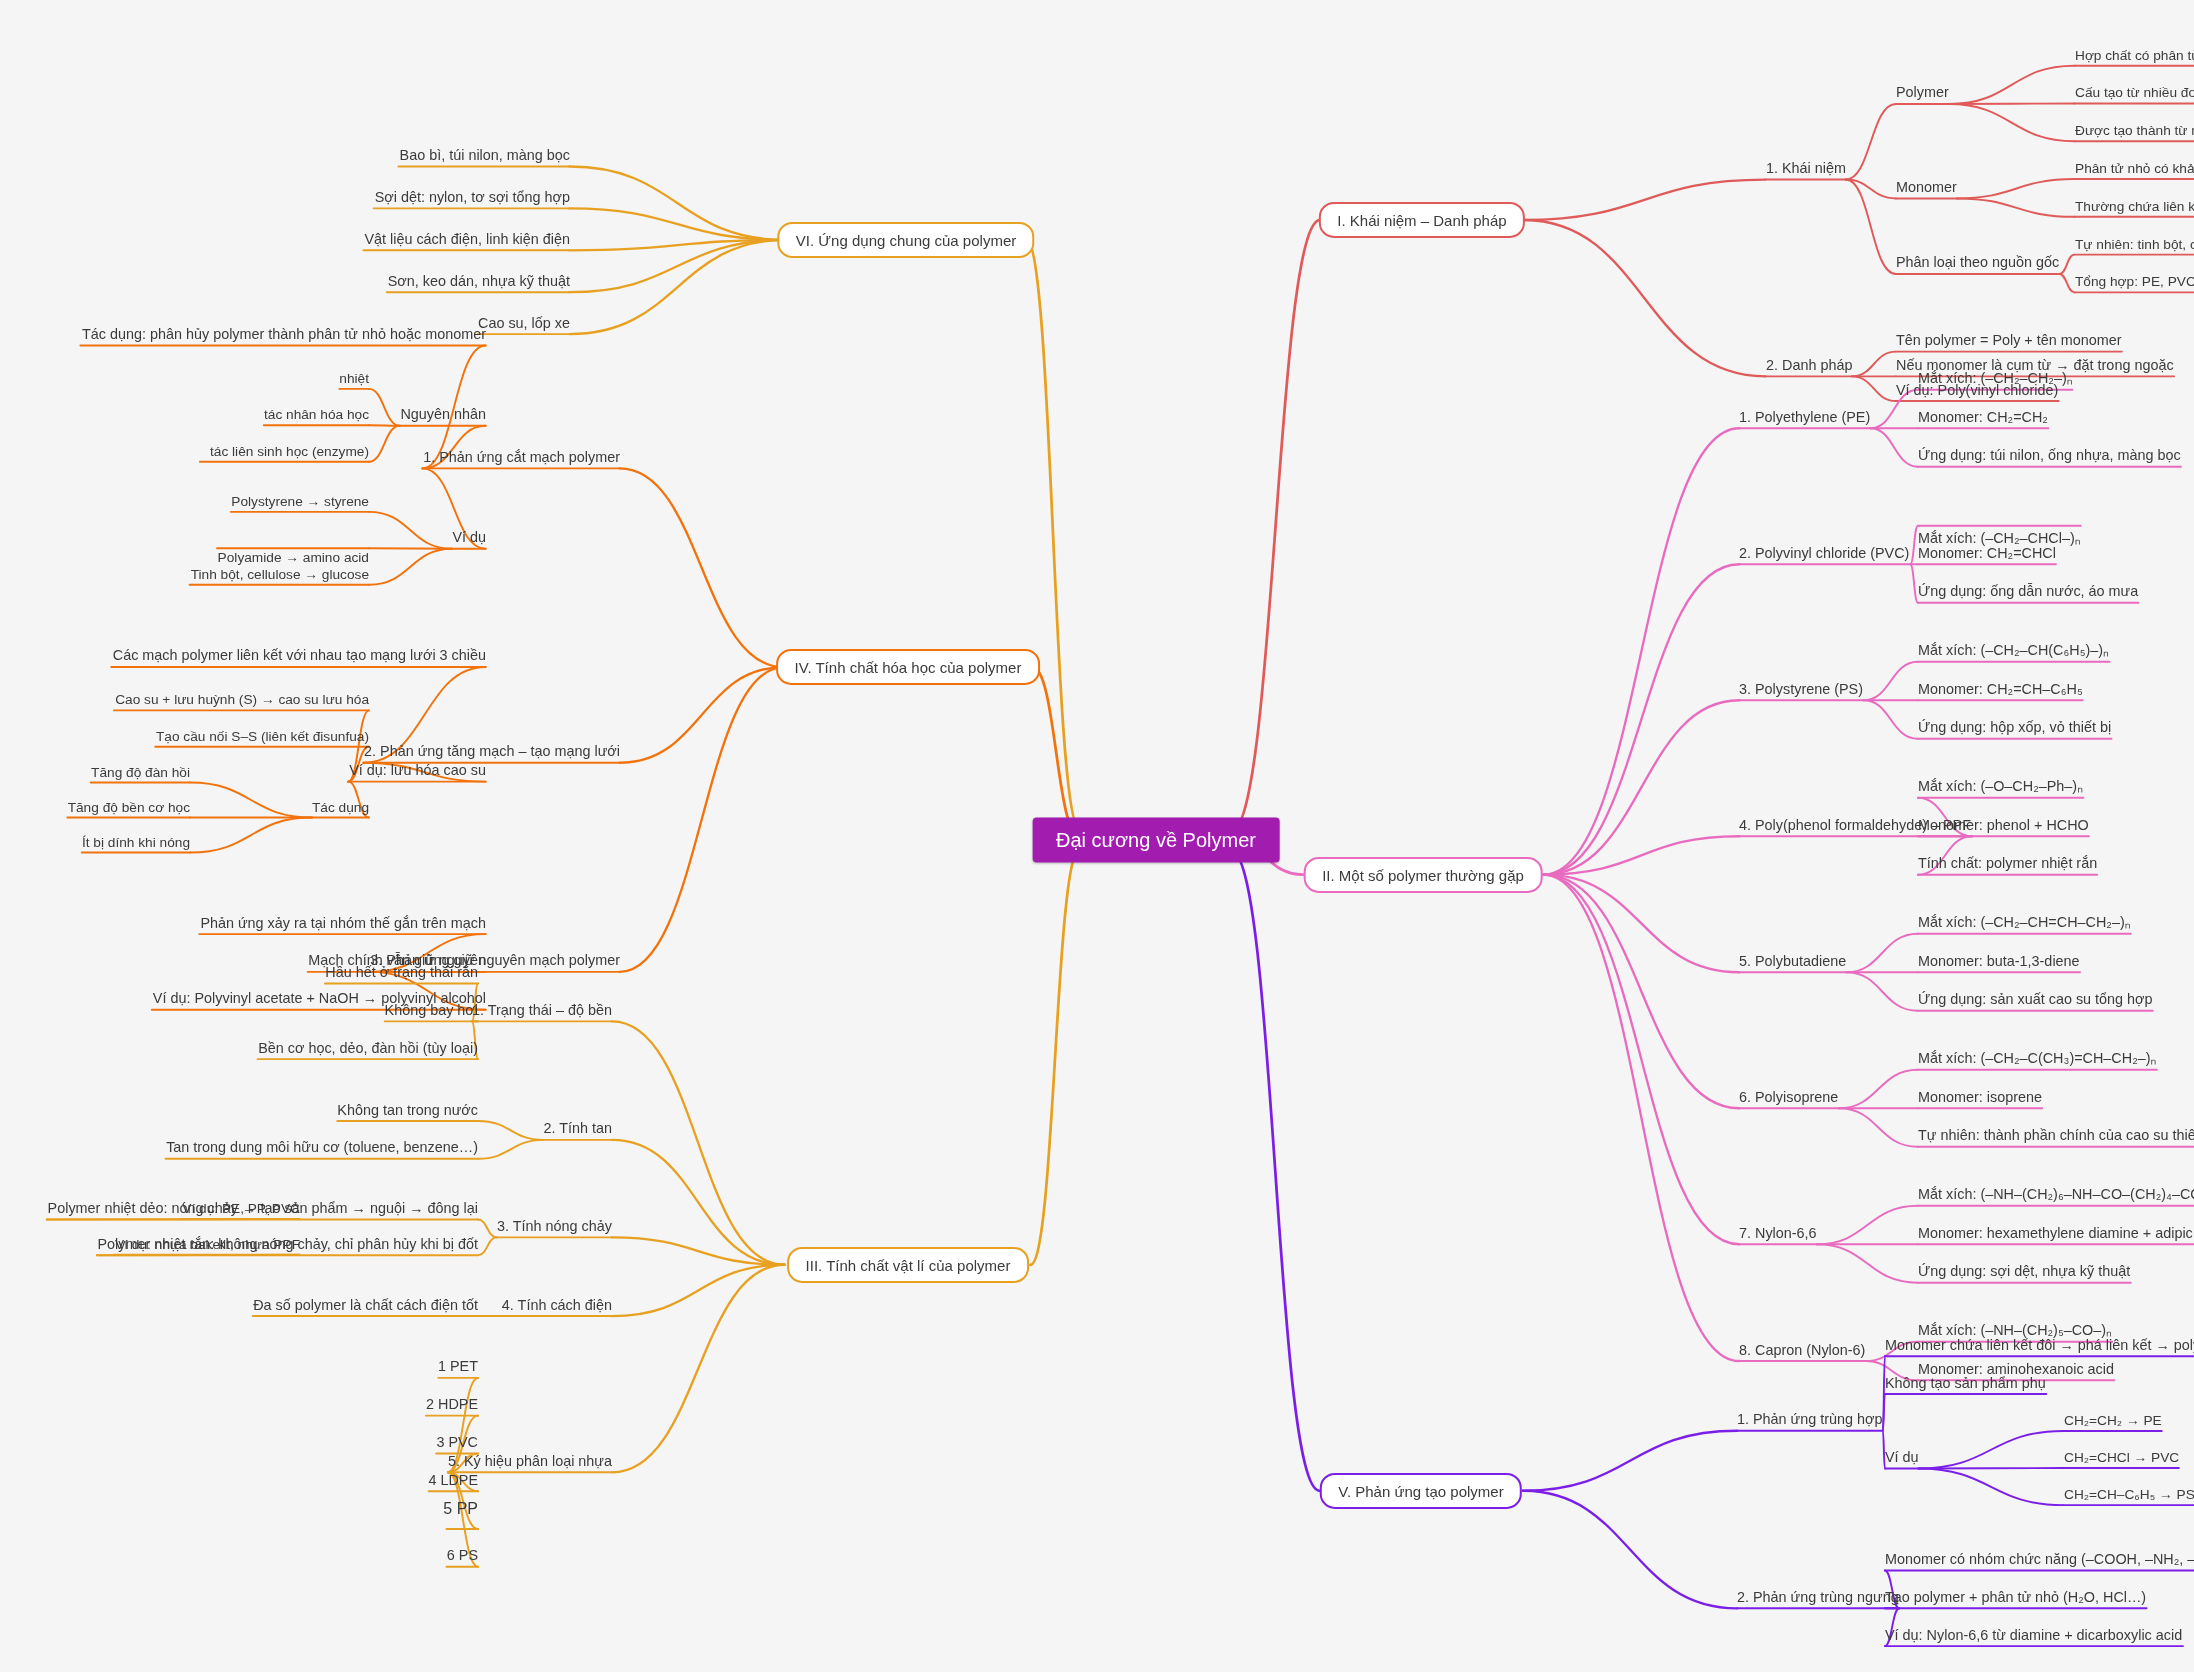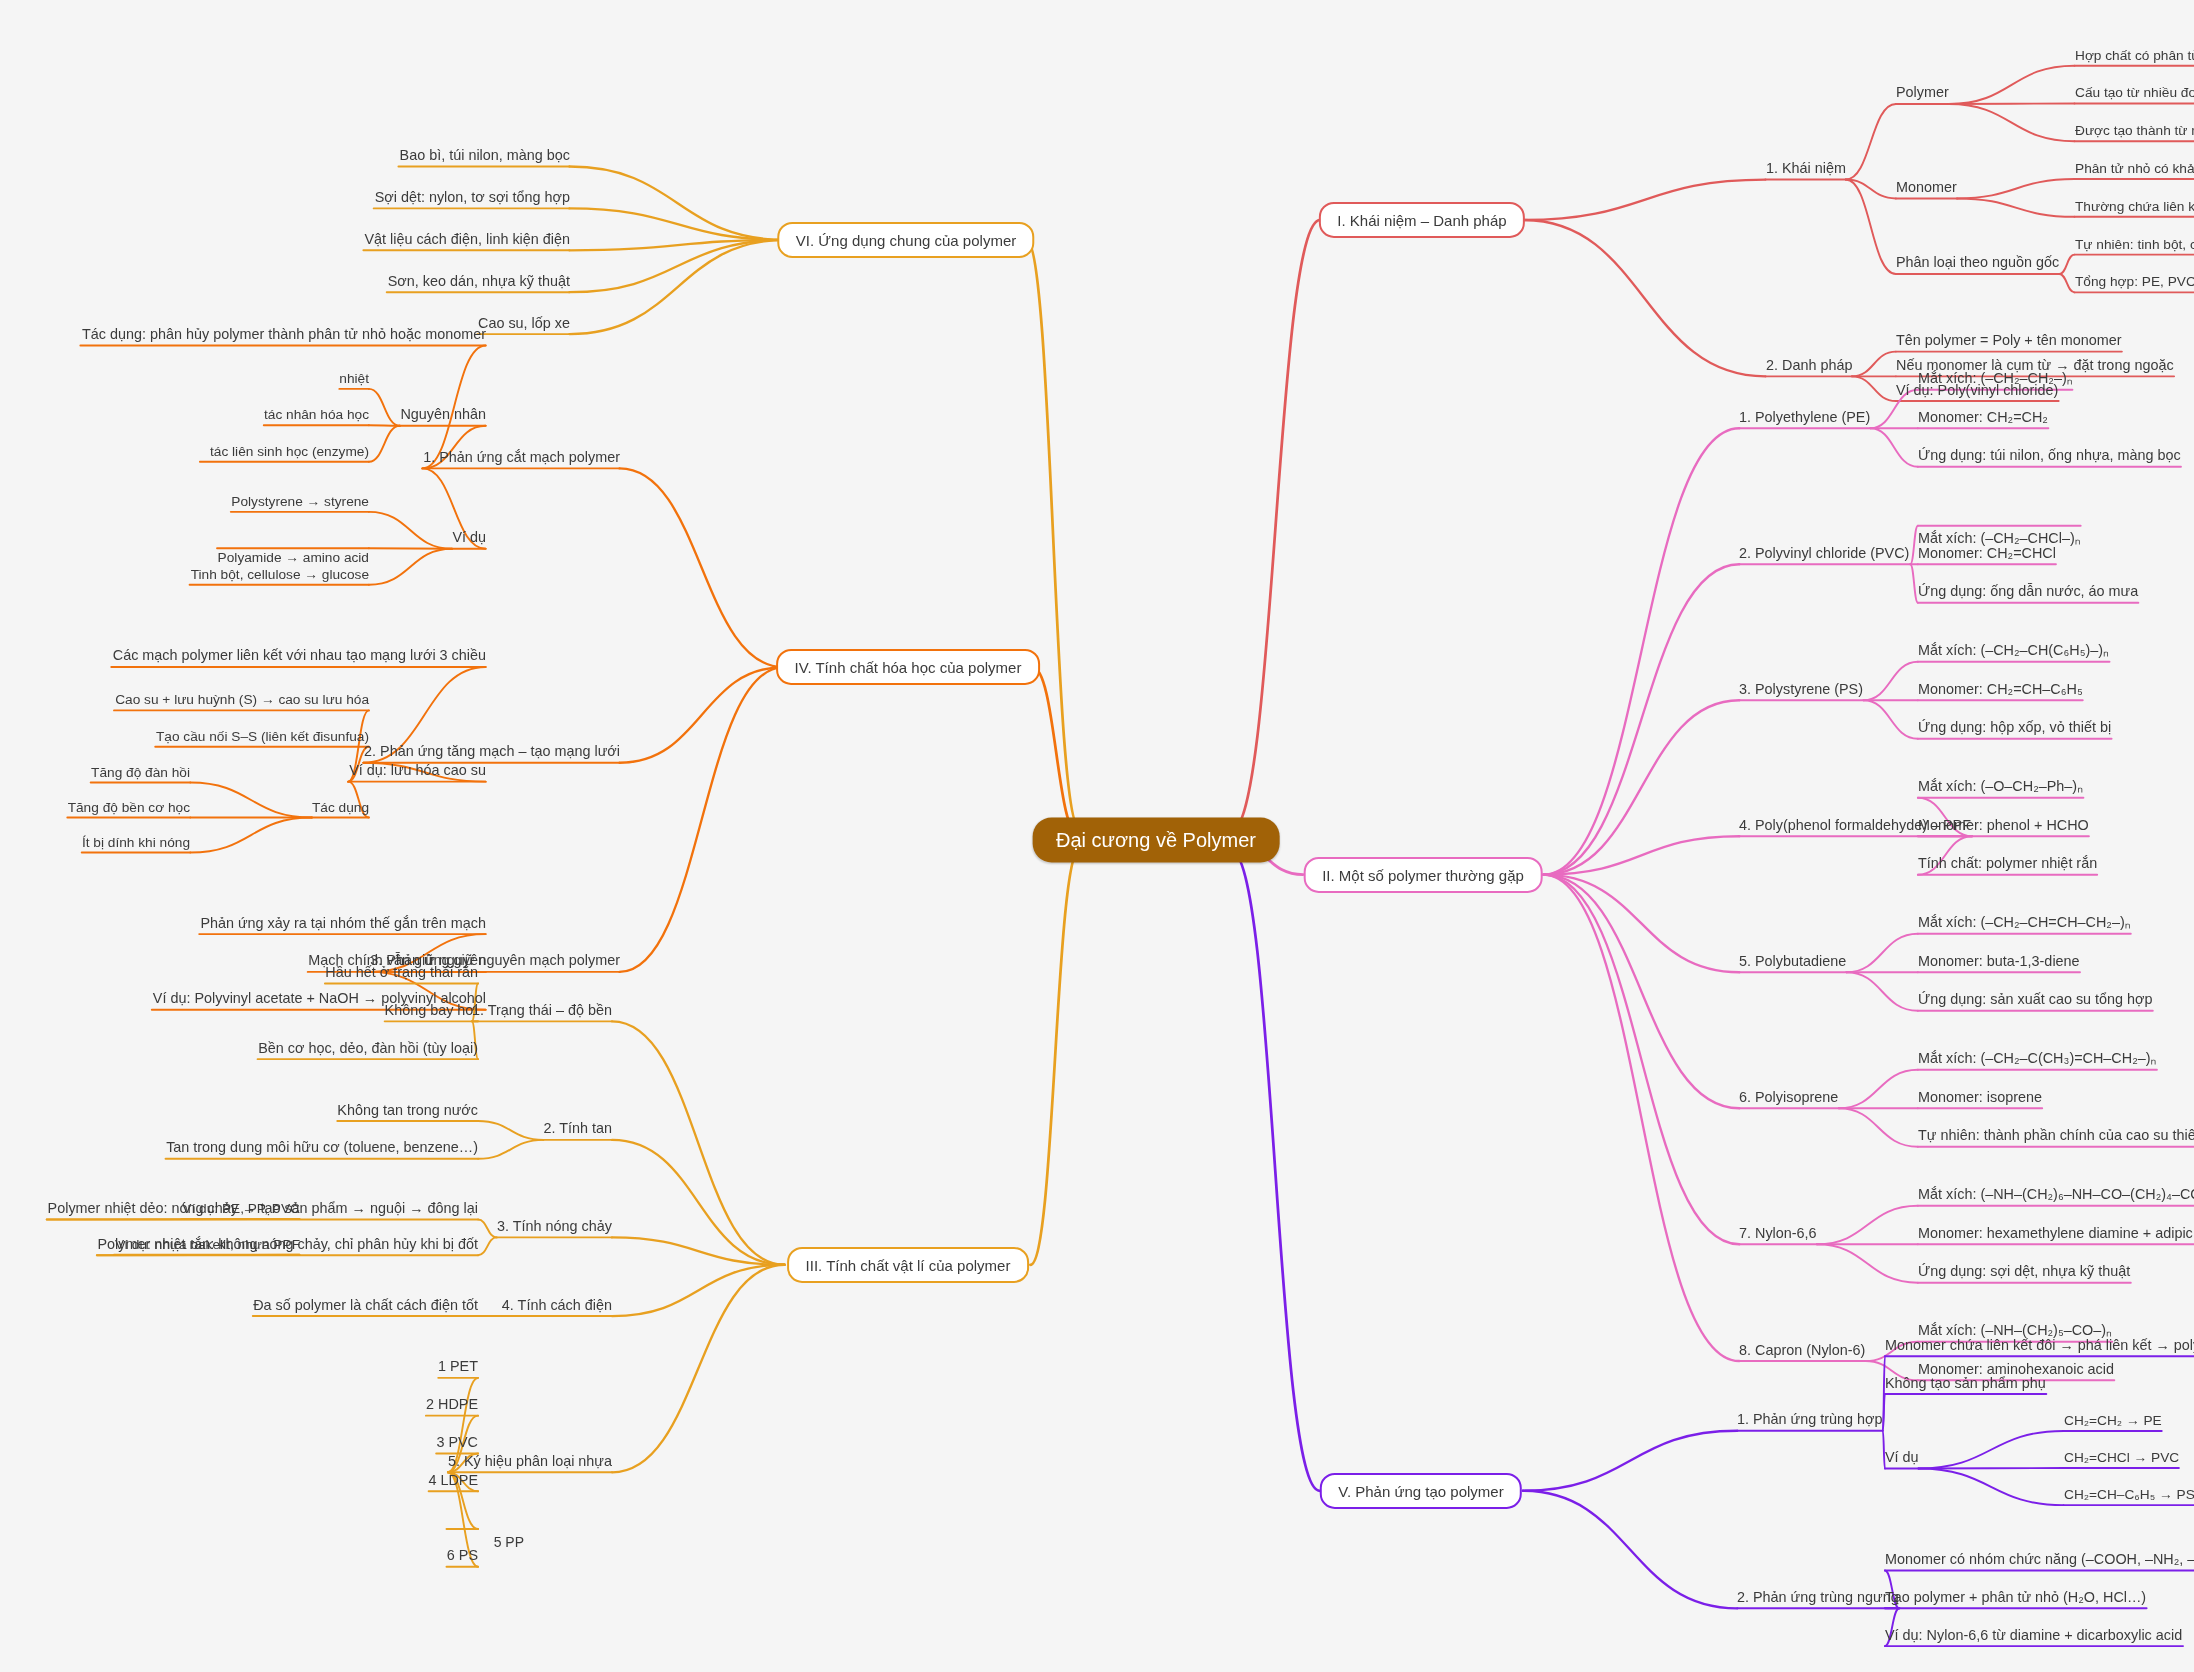--- a/index.html
+++ b/index.html
@@ -20,23 +20,23 @@
     font-size:14.4px;
     line-height:1.1;
   }
   .node.l-right{text-align:left;}
   .node.l-left{transform:translate(-100%,-50%);text-align:right;}
 
   
   .root{
     position:absolute;
     transform:translate(-50%,-50%);
-    background:#a16207;
+    background:#a21caf;
     color:#fff;
-    border-radius:19px;
+    border-radius:4px;
     padding:11px 23.4px;
     font-size:20px;
     white-space:nowrap;
     box-shadow:0 0.7px 2.1px rgba(0,0,0,.18);
   }
   
   .pill{
     position:absolute;
     transform:translate(-50%,-50%);
     background:#ffffff;
@@ -375,18 +375,18 @@
       <div class="node l-left " style="left: 478px; top: 1209px; font-size: 14.4px;">Polymer nhiệt dẻo: nóng chảy → tạo sản phẩm → nguội → đông lại</div>
       <div class="node l-left " style="left: 300px; top: 1245px; font-size: 13.7px;">Ví dụ: nhựa bakelit, nhựa PPF</div>
       <div class="node l-left " style="left: 478px; top: 1245px; font-size: 14.4px;">Polymer nhiệt rắn: không nóng chảy, chỉ phân hủy khi bị đốt</div>
       <div class="node l-left " style="left: 612px; top: 1227px; font-size: 14.4px;">3. Tính nóng chảy</div>
       <div class="node l-left " style="left: 478px; top: 1306px; font-size: 14.4px;">Đa số polymer là chất cách điện tốt</div>
       <div class="node l-left " style="left: 612px; top: 1306px; font-size: 14.4px;">4. Tính cách điện</div>
       <div class="node l-left " style="left: 478px; top: 1367px; font-size: 14.4px;">1 PET</div>
       <div class="node l-left " style="left: 478px; top: 1405px; font-size: 14.4px;">2 HDPE</div>
       <div class="node l-left " style="left: 478px; top: 1443px; font-size: 14.4px;">3 PVC</div>
       <div class="node l-left " style="left: 478px; top: 1481px; font-size: 14.4px;">4 LDPE</div>
-      <div class="node l-left " style="left: 478px; top: 1543px; font-size: 14px; margin-left: 46px;">5 PP</div>
+      <div class="node l-left " style="left: 478px; top: 1509px; font-size: 16px;">5 PP</div>
       <div class="node l-left " style="left: 478px; top: 1556px; font-size: 14.4px;">6 PS</div>
       <div class="node l-left " style="left: 612px; top: 1462px; font-size: 14.4px;">5. Ký hiệu phân loại nhựa</div>
     </div>
 </div>
 
 
 </body></html>

